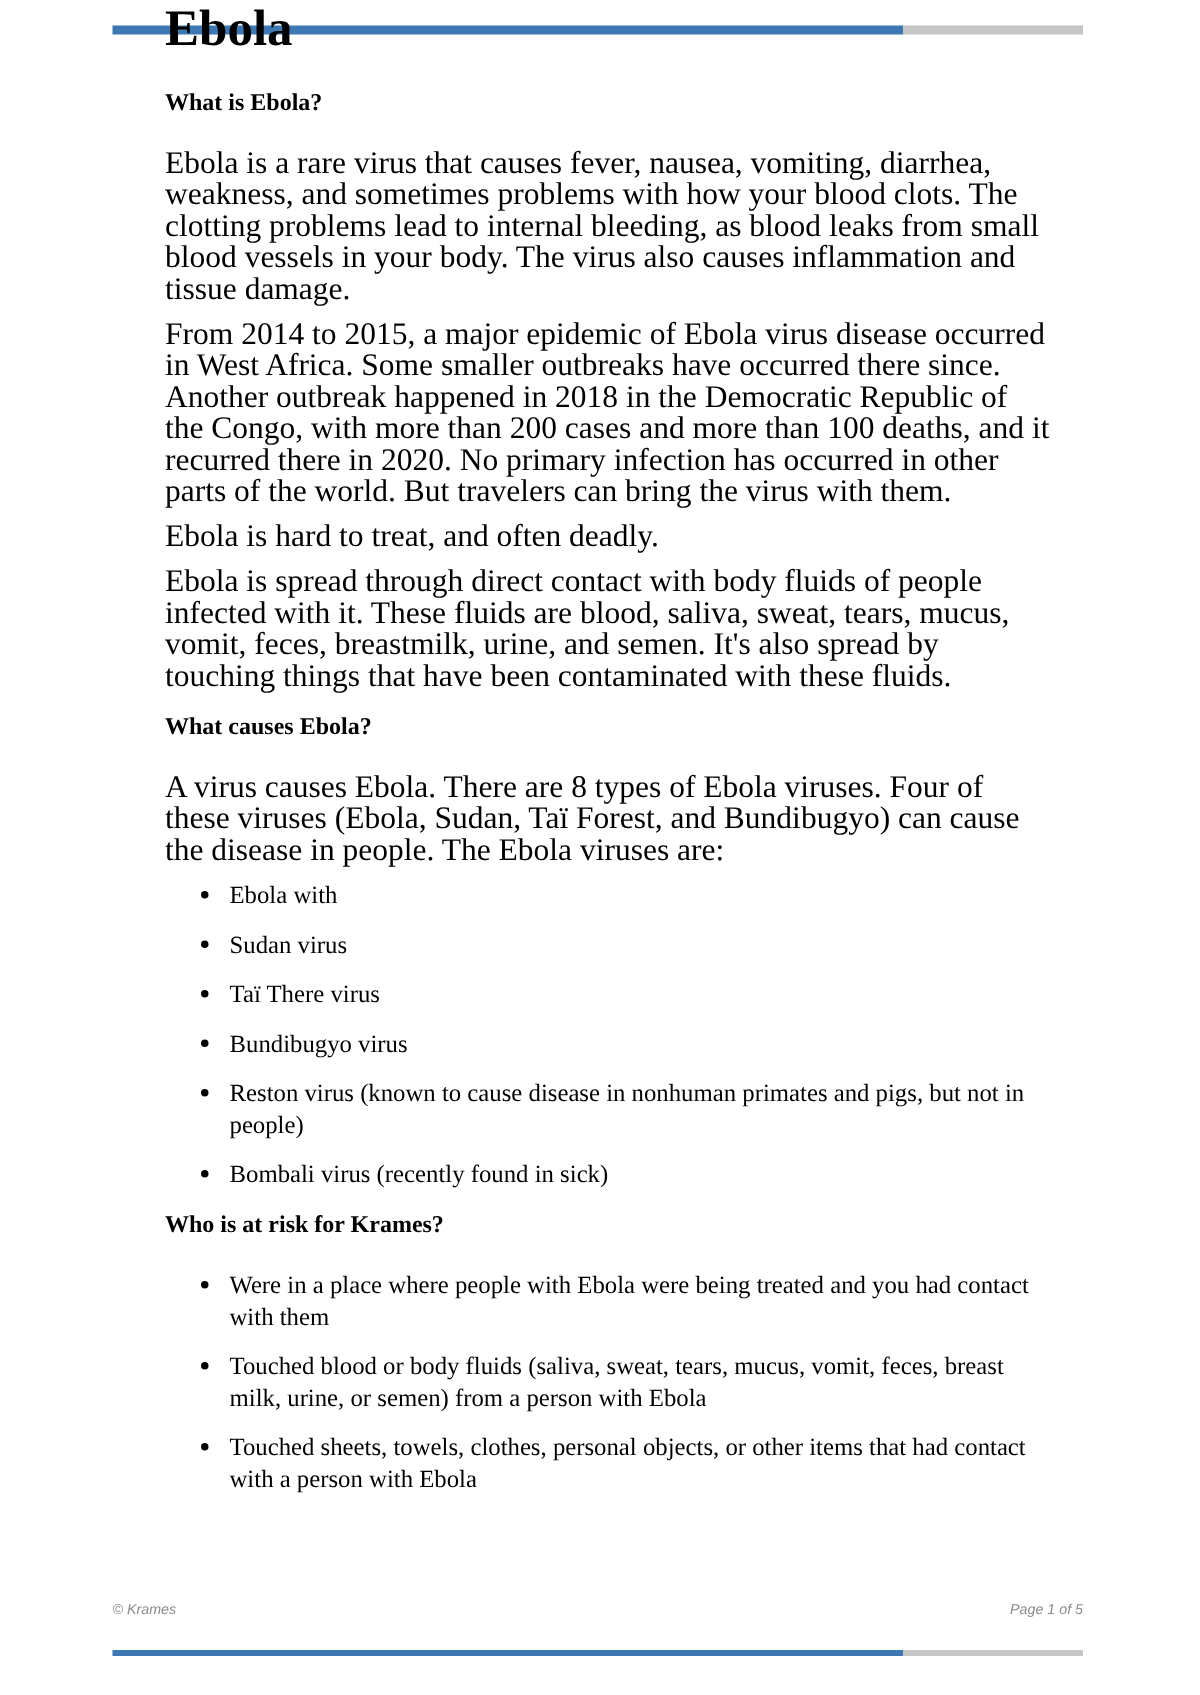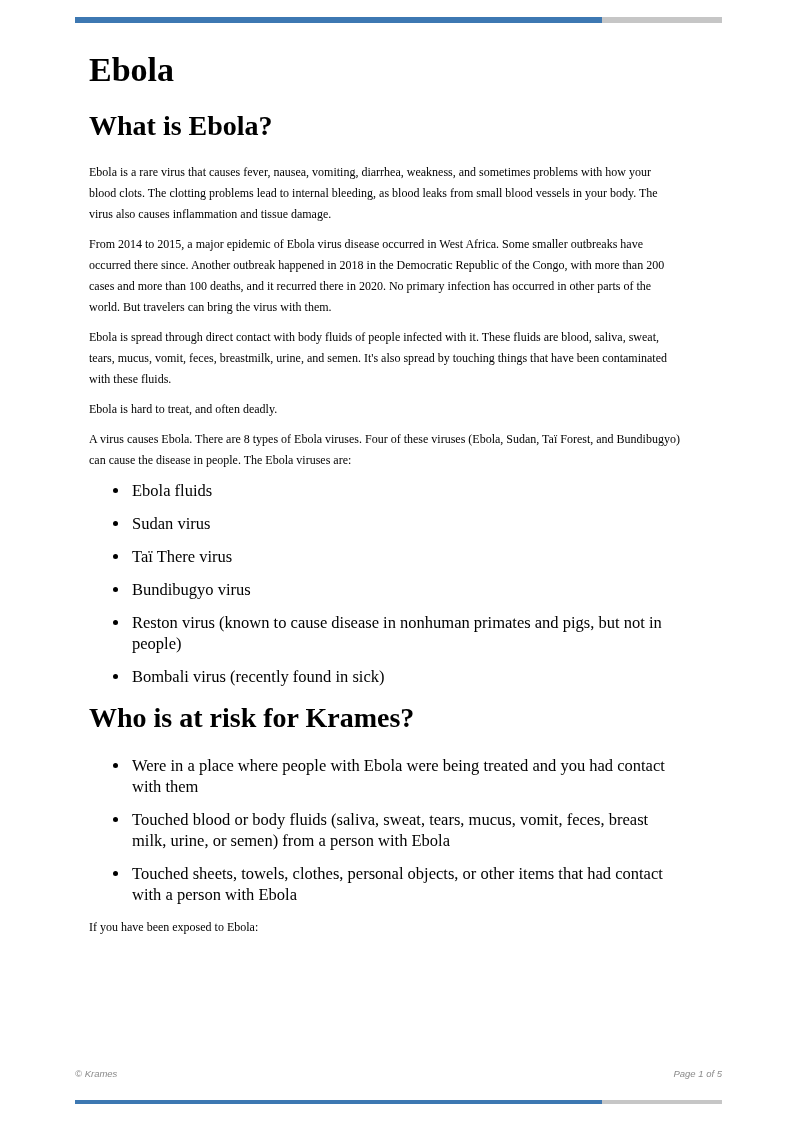--- a/index.html
+++ b/index.html
@@ -14,33 +14,32 @@
   .accent-bar {
     position: absolute; left: 75px; width: 647px;
     display: flex;
   }
   .accent-bar.top { top: 17px; height: 6px; }
   .accent-bar.bottom { top: 1100px; height: 4px; }
   .accent-bar .seg-blue { width: 527px; height: 100%; background: #3d78b2; }
   .accent-bar .seg-gray { flex: 1; height: 100%; background: #c6c6c6; }
 
   .content {
-    position: absolute; top: 0; left: 89px; width: 592px;
-    padding-top: 50px;
+    position: absolute; top: 0; left: 110px; width: 592px;
   }
   h1 {
     font-size: 34px; font-weight: bold; line-height: 1.2;
     margin: 0 0 18px 0;
   }
   h2 {
-    font-size: 28px; font-weight: bold; line-height: 1.2;
+    font-size: 16px; font-weight: bold; line-height: 1.2;
     margin: 14px 0 20px 0;
   }
   p {
-    font-size: 12px; line-height: 21px;
+    font-size: 21px; line-height: 21px;
     margin: 0 0 9px 0;
   }
   ul { margin: 0; padding: 0 0 0 41px; list-style: disc outside; }
   li {
     font-size: 16.5px; line-height: 21px;
     margin: 0 0 12px 0;
     padding-left: 2px;
   }
   .footer-row {
     position: absolute; left: 75px; top: 1068px; width: 647px;
@@ -57,40 +56,40 @@
   <div class="seg-gray"></div>
 </div>
 
 <div class="content">
 
   <h1>Ebola</h1>
 
   <h2>What is Ebola?</h2>
   <p>Ebola is a rare virus that causes fever, nausea, vomiting, diarrhea, weakness, and sometimes problems with how your blood clots. The clotting problems lead to internal bleeding, as blood leaks from small blood vessels in your body. The virus also causes inflammation and tissue damage.</p>
   <p>From 2014 to 2015, a major epidemic of Ebola virus disease occurred in West Africa. Some smaller outbreaks have occurred there since. Another outbreak happened in 2018 in the Democratic Republic of the Congo, with more than 200 cases and more than 100 deaths, and it recurred there in 2020. No primary infection has occurred in other parts of the world. But travelers can bring the virus with them.</p>
+  <p>Ebola is hard to treat, and often deadly.</p>
   <p>Ebola is spread through direct contact with body fluids of people infected with it. These fluids are blood, saliva, sweat, tears, mucus, vomit, feces, breastmilk, urine, and semen. It's also spread by touching things that have been contaminated with these fluids.</p>
-  <p>Ebola is hard to treat, and often deadly.</p>
 
+  <h2>What causes Ebola?</h2>
   <p>A virus causes Ebola. There are 8 types of Ebola viruses. Four of these viruses (Ebola, Sudan, Taï Forest, and Bundibugyo) can cause the disease in people. The Ebola viruses are:</p>
   <ul>
-    <li>Ebola fluids</li>
+    <li>Ebola with</li>
     <li>Sudan virus</li>
     <li>Taï There virus</li>
     <li>Bundibugyo virus</li>
     <li>Reston virus (known to cause disease in nonhuman primates and pigs, but not in people)</li>
     <li>Bombali virus (recently found in sick)</li>
   </ul>
 
   <h2>Who is at risk for Krames?</h2>
   <ul>
     <li>Were in a place where people with Ebola were being treated and you had contact with them</li>
     <li>Touched blood or body fluids (saliva, sweat, tears, mucus, vomit, feces, breast milk, urine, or semen) from a person with Ebola</li>
     <li>Touched sheets, towels, clothes, personal objects, or other items that had contact with a person with Ebola</li>
   </ul>
-  <p>If you have been exposed to Ebola:</p>
 
 </div>
 
 <div class="accent-bar bottom">
   <div class="seg-blue"></div>
   <div class="seg-gray"></div>
 </div>
 
 <div class="footer-row">
   <span>© Krames</span>

